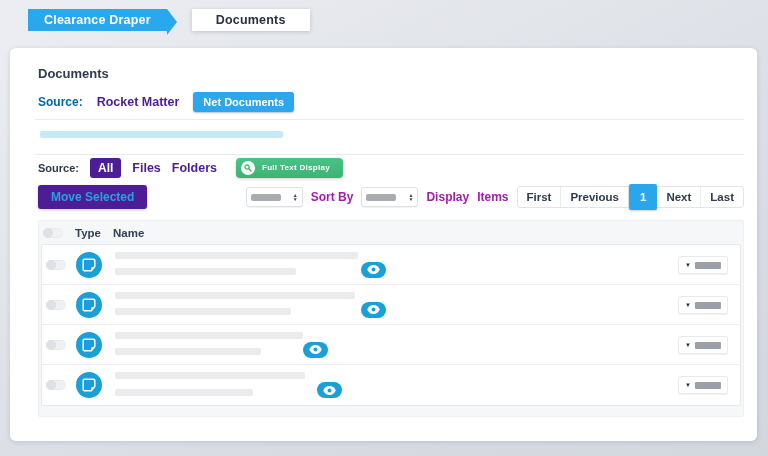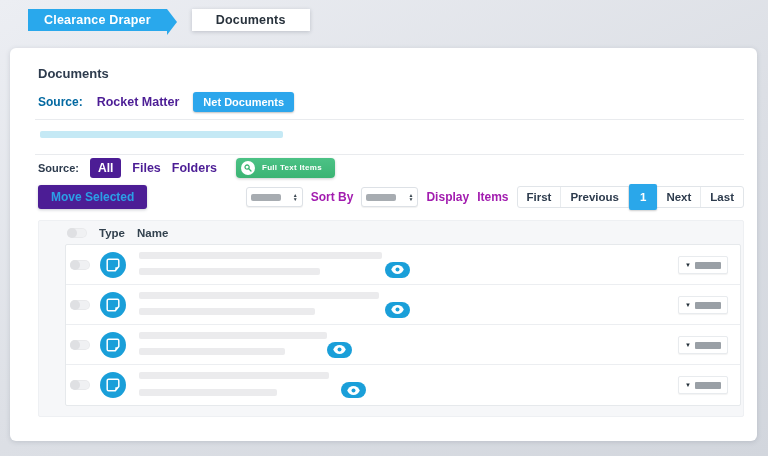--- a/index.html
+++ b/index.html
@@ -57,21 +57,21 @@
   .sel-bar { width:30px; height:7px; background:#a7acb1; border-radius:2px; }
   .stepper { display:flex; flex-direction:column; line-height:4px; font-size:5px; color:#3a4650; }
   .pager { display:flex; align-items:center; background:#fff; border:1px solid #e1e5e9; border-radius:3px; }
   .pg { font-size:11.5px; font-weight:bold; color:#2d3b4d; padding:4px 9px;
           border-right:1px solid #e8ebee; cursor:pointer; }
   .pg:last-child { border-right:none;text-align:right; }
   .pg.current { background:#2aa7ea; color:#fff; padding:7px 11px; margin:-3px 0;
           border-radius:2px; border-right:none; box-shadow:0 1px 2px rgba(0,0,0,.2); }
   
   .table-panel { position:absolute; left:28px; right:13px; top:172px; height:197px;
-          background:#f6f7f9; border:1px solid #eef0f3; border-radius:2px;padding-left:24px; }
+          background:#f6f7f9; border:1px solid #eef0f3; border-radius:2px; }
   .thead { height:23px; display:flex; align-items:center; padding-left:4px; gap:12px; }
   .th { font-size:11.5px; font-weight:bold; color:#33424f; }
   .pill { position:relative; width:20px; height:10px; border-radius:5px; background:#f0f1f3;
           box-shadow:inset 0 0 0 1px rgba(0,0,0,.03); cursor:pointer; flex:none; }
   .pill::before { content:""; position:absolute; left:0; top:0; width:10px; height:10px;
           border-radius:50%; background:#dfe0e3; }
   .rows-box { margin:0 2px; background:#fff; border:1px solid #e6e9ec; border-radius:2px; }
   .row { position:relative; height:40px; display:flex; align-items:center;
           padding-left:4px; border-bottom:1px solid #eceef1; }
   .row:last-child { border-bottom:none; }
@@ -118,21 +118,21 @@
     <span class="view-all">All</span>
     <span class="link">Files</span>
     <span class="link">Folders</span>
     <span class="fts-btn">
       <span class="fts-circle">
         <svg width="8" height="8" viewBox="0 0 8 8">
           <circle cx="3.1" cy="3.1" r="2.1" fill="none" stroke="#3bb473" stroke-width="1.3"></circle>
           <line x1="4.8" y1="4.8" x2="7" y2="7" stroke="#3bb473" stroke-width="1.3" stroke-linecap="round"></line>
         </svg>
       </span>
-      <span class="fts-label">Full Text Items</span>
+      <span class="fts-label">Full Text Display</span>
     </span>
   </div>
 
   <div class="toolbar">
     <span class="move-btn">Move Selected</span>
     <span class="sort-cluster">
       <span class="sel">
         <span class="sel-bar"></span>
         <span class="stepper">
             <span>▲</span>

